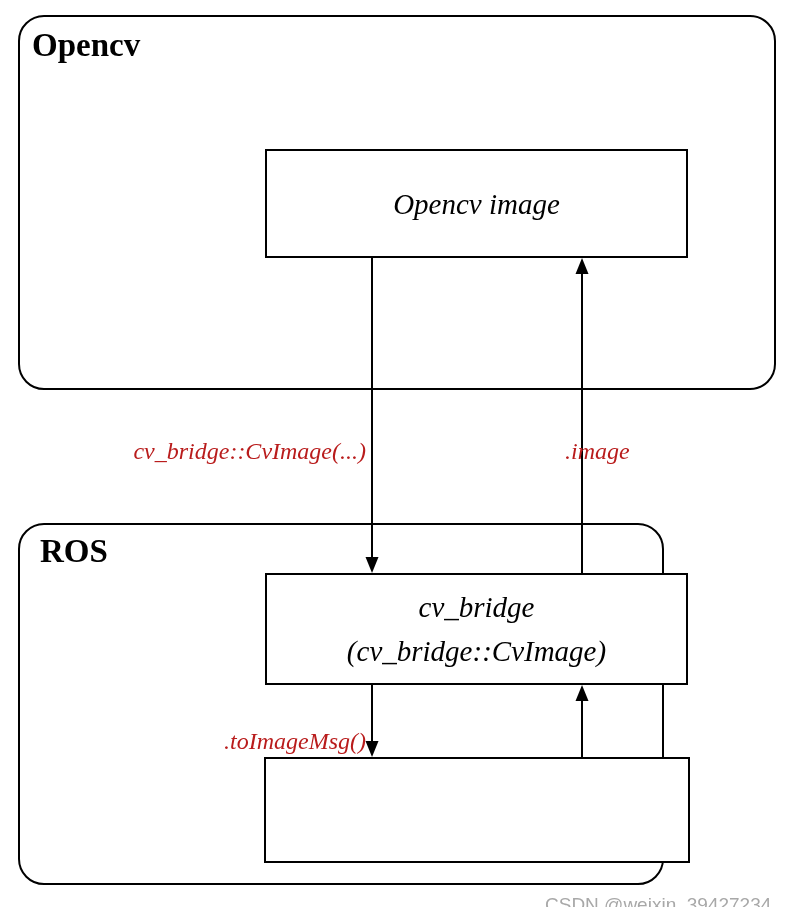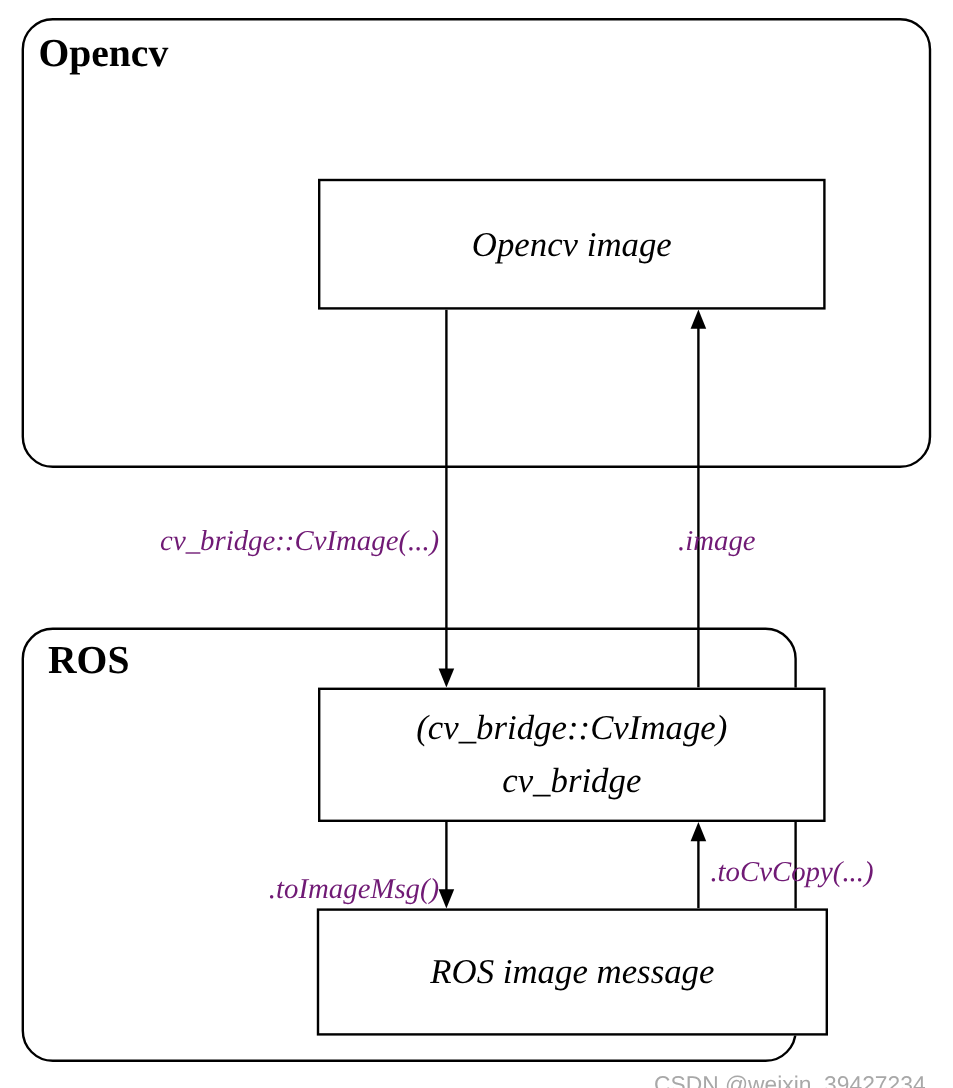--- a/index.html
+++ b/index.html
@@ -64,21 +64,21 @@
     width: 794px;
     height: 907px;
     z-index: 1;
   }
 
   
   .edge-label {
     position: absolute;
     font-style: italic;
     font-size: 24px;
-    color: #701a75;
+    color: #b91c1c;
     white-space: nowrap;
     z-index: 3;
   }
   .label-cvimage-call { left: 90px;  top: 438px; width: 276px; text-align: right; }
   .label-image        { left: 565px; top: 438px; text-align: left; }
   .label-toimagemsg   { left: 190px; top: 728px; width: 176px; text-align: right; }
   .label-tocvcopy     { left: 592px; top: 714px; text-align: left; }
 
   .watermark {
     position: absolute;
@@ -118,31 +118,29 @@
 
     <line x1="582" y1="757" x2="582" y2="698" stroke="#000000" stroke-width="2"></line>
     <polygon points="582,685 575.5,701 588.5,701" fill="#000000"></polygon>
   </svg>
 
   <div class="node node-opencv-image">
     <div class="node-line">Opencv image</div>
   </div>
 
   <div class="node node-cv-bridge">
+    <div class="node-line">cv_bridge</div>
     <div class="node-line">(cv_bridge::CvImage)</div>
-    <div class="node-line">cv_bridge</div>
   </div>
 
   <div class="node node-ros-image">
-    <div class="node-line">ROS image message</div>
   </div>
 
   <div class="edge-label label-cvimage-call">cv_bridge::CvImage(...)</div>
 
   <div class="edge-label label-image">.image</div>
 
   <div class="edge-label label-toimagemsg">.toImageMsg()</div>
 
-  <div class="edge-label label-tocvcopy">.toCvCopy(...)</div>
 
   <div class="watermark">CSDN @weixin_39427234</div>
 
 </div>
 
 </body></html>

